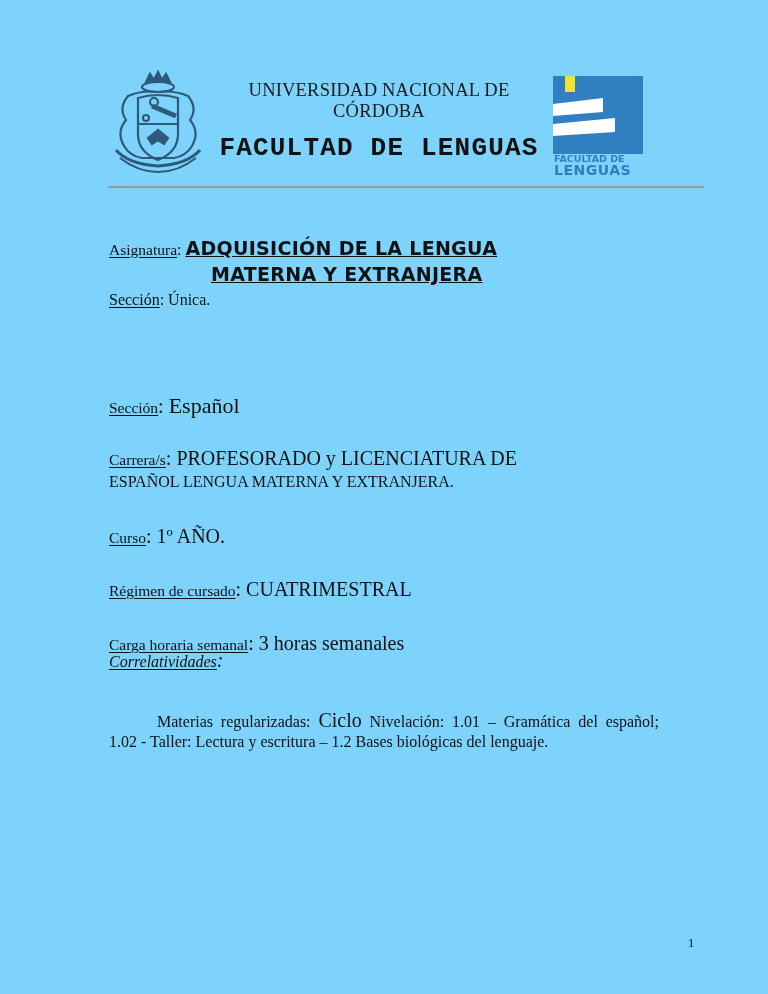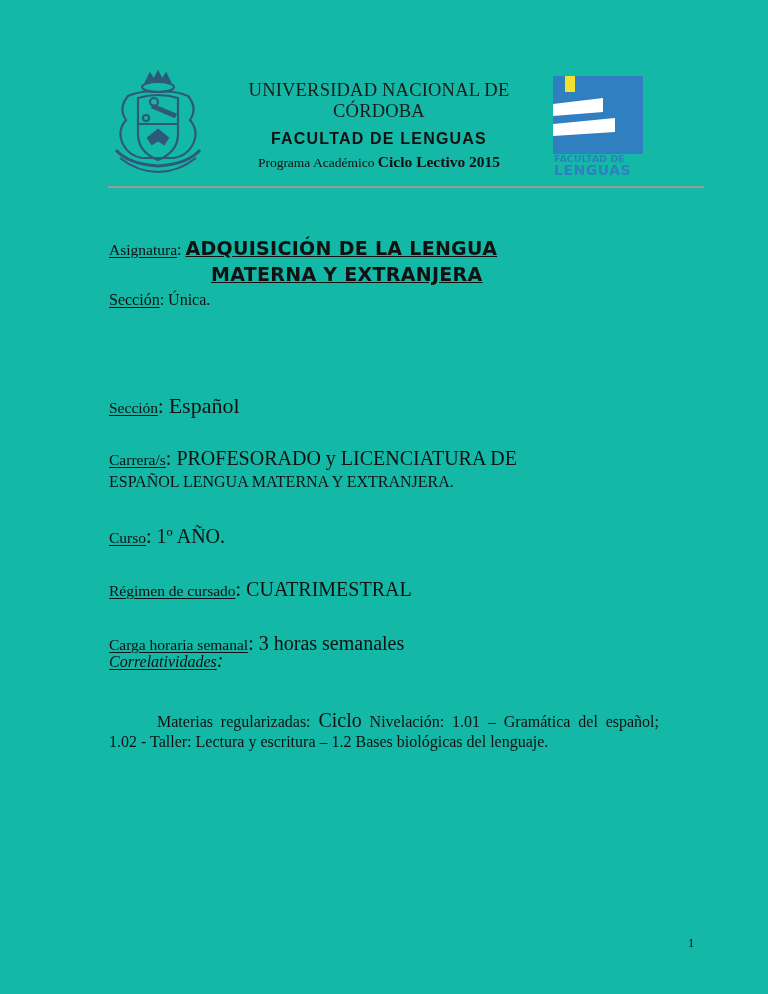--- a/index.html
+++ b/index.html
@@ -1,26 +1,26 @@
 <!DOCTYPE html>
 <html><head>
   <meta charset="utf-8">
   <style>
     html, body { margin: 0; padding: 0; background: #ffffff; }
     body {
       width: 768px; height: 994px; position: relative; overflow: hidden;
       font-family: "Liberation Serif", "DejaVu Serif", serif; color: #111;
     }
-    .page { position: absolute; left: 0; top: 0; width: 768px; height: 994px; background: #14b8a6; }
+    .page { position: absolute; left: 0; top: 0; width: 768px; height: 994px; background: #7dd3fc; }
 
     
     .crest { position: absolute; left: 108px; top: 68px; width: 100px; height: 108px; }
     .header-text { position: absolute; left: 214px; top: 80px; width: 330px; text-align: center; }
     .univ { font-family: "Liberation Serif", serif; font-size: 18.5px; line-height: 21px; letter-spacing: 0.2px; color: #1a1a1a; }
-    .fac { font-family: Liberation Sans, sans-serif; font-weight: bold; font-size: 16px; line-height: 25px; letter-spacing: 1.2px; color: #111; margin-top: 4px; }
+    .fac { font-family: Liberation Mono, monospace; font-weight: bold; font-size: 26px; line-height: 25px; letter-spacing: 1.2px; color: #111; margin-top: 14px; }
     .prog { font-size: 13.5px; line-height: 20px; margin-top: 1px; }
     .prog b { font-size: 15.5px; }
     .logo { position: absolute; left: 553px; top: 76px; width: 90px; height: 100px; }
     .rule { position: absolute; left: 108px; top: 186px; width: 596px; height: 2px; background: #9a9a9a; }
 
     
     .lbl { text-decoration: underline; text-underline-offset: 2px; font-size: 15.5px; }
     .val { font-size: 20px; }
     .field { position: absolute; left: 109px; white-space: nowrap; line-height: 24px; }
     .asig-title {
@@ -57,24 +57,20 @@
         <path d="M8 82 Q20 96 50 98 Q80 96 92 82" stroke-width="3"></path>
         <path d="M12 90 Q30 104 50 104 Q70 104 88 90"></path>
       </g>
     </svg>
   </div>
 
   <div class="header-text">
     <div class="univ">UNIVERSIDAD NACIONAL DE</div>
     <div class="univ">CÓRDOBA</div>
     <div class="fac">FACULTAD  DE  LENGUAS</div>
-    <div class="prog">
-      <span>Programa Académico</span>
-      <b>Ciclo Lectivo 2015</b>
-    </div>
   </div>
 
   <div class="logo">
     <svg width="90" height="100" viewBox="0 0 90 100">
       <rect x="0" y="0" width="90" height="78" fill="#2f7fc1"></rect>
       <rect x="12" y="0" width="10" height="16" fill="#f2e12e"></rect>
       <polygon points="0,28 50,22 50,36 0,40" fill="#ffffff"></polygon>
       <polygon points="0,48 62,42 62,56 0,60" fill="#ffffff"></polygon>
       <text x="1" y="86" font-family="DejaVu Sans, sans-serif" font-weight="bold" font-size="9.5" fill="#2f7fc1">FACULTAD DE</text>
       <text x="1" y="99" font-family="DejaVu Sans, sans-serif" font-weight="bold" font-size="14" fill="#2f7fc1" letter-spacing="0.5">LENGUAS</text>

